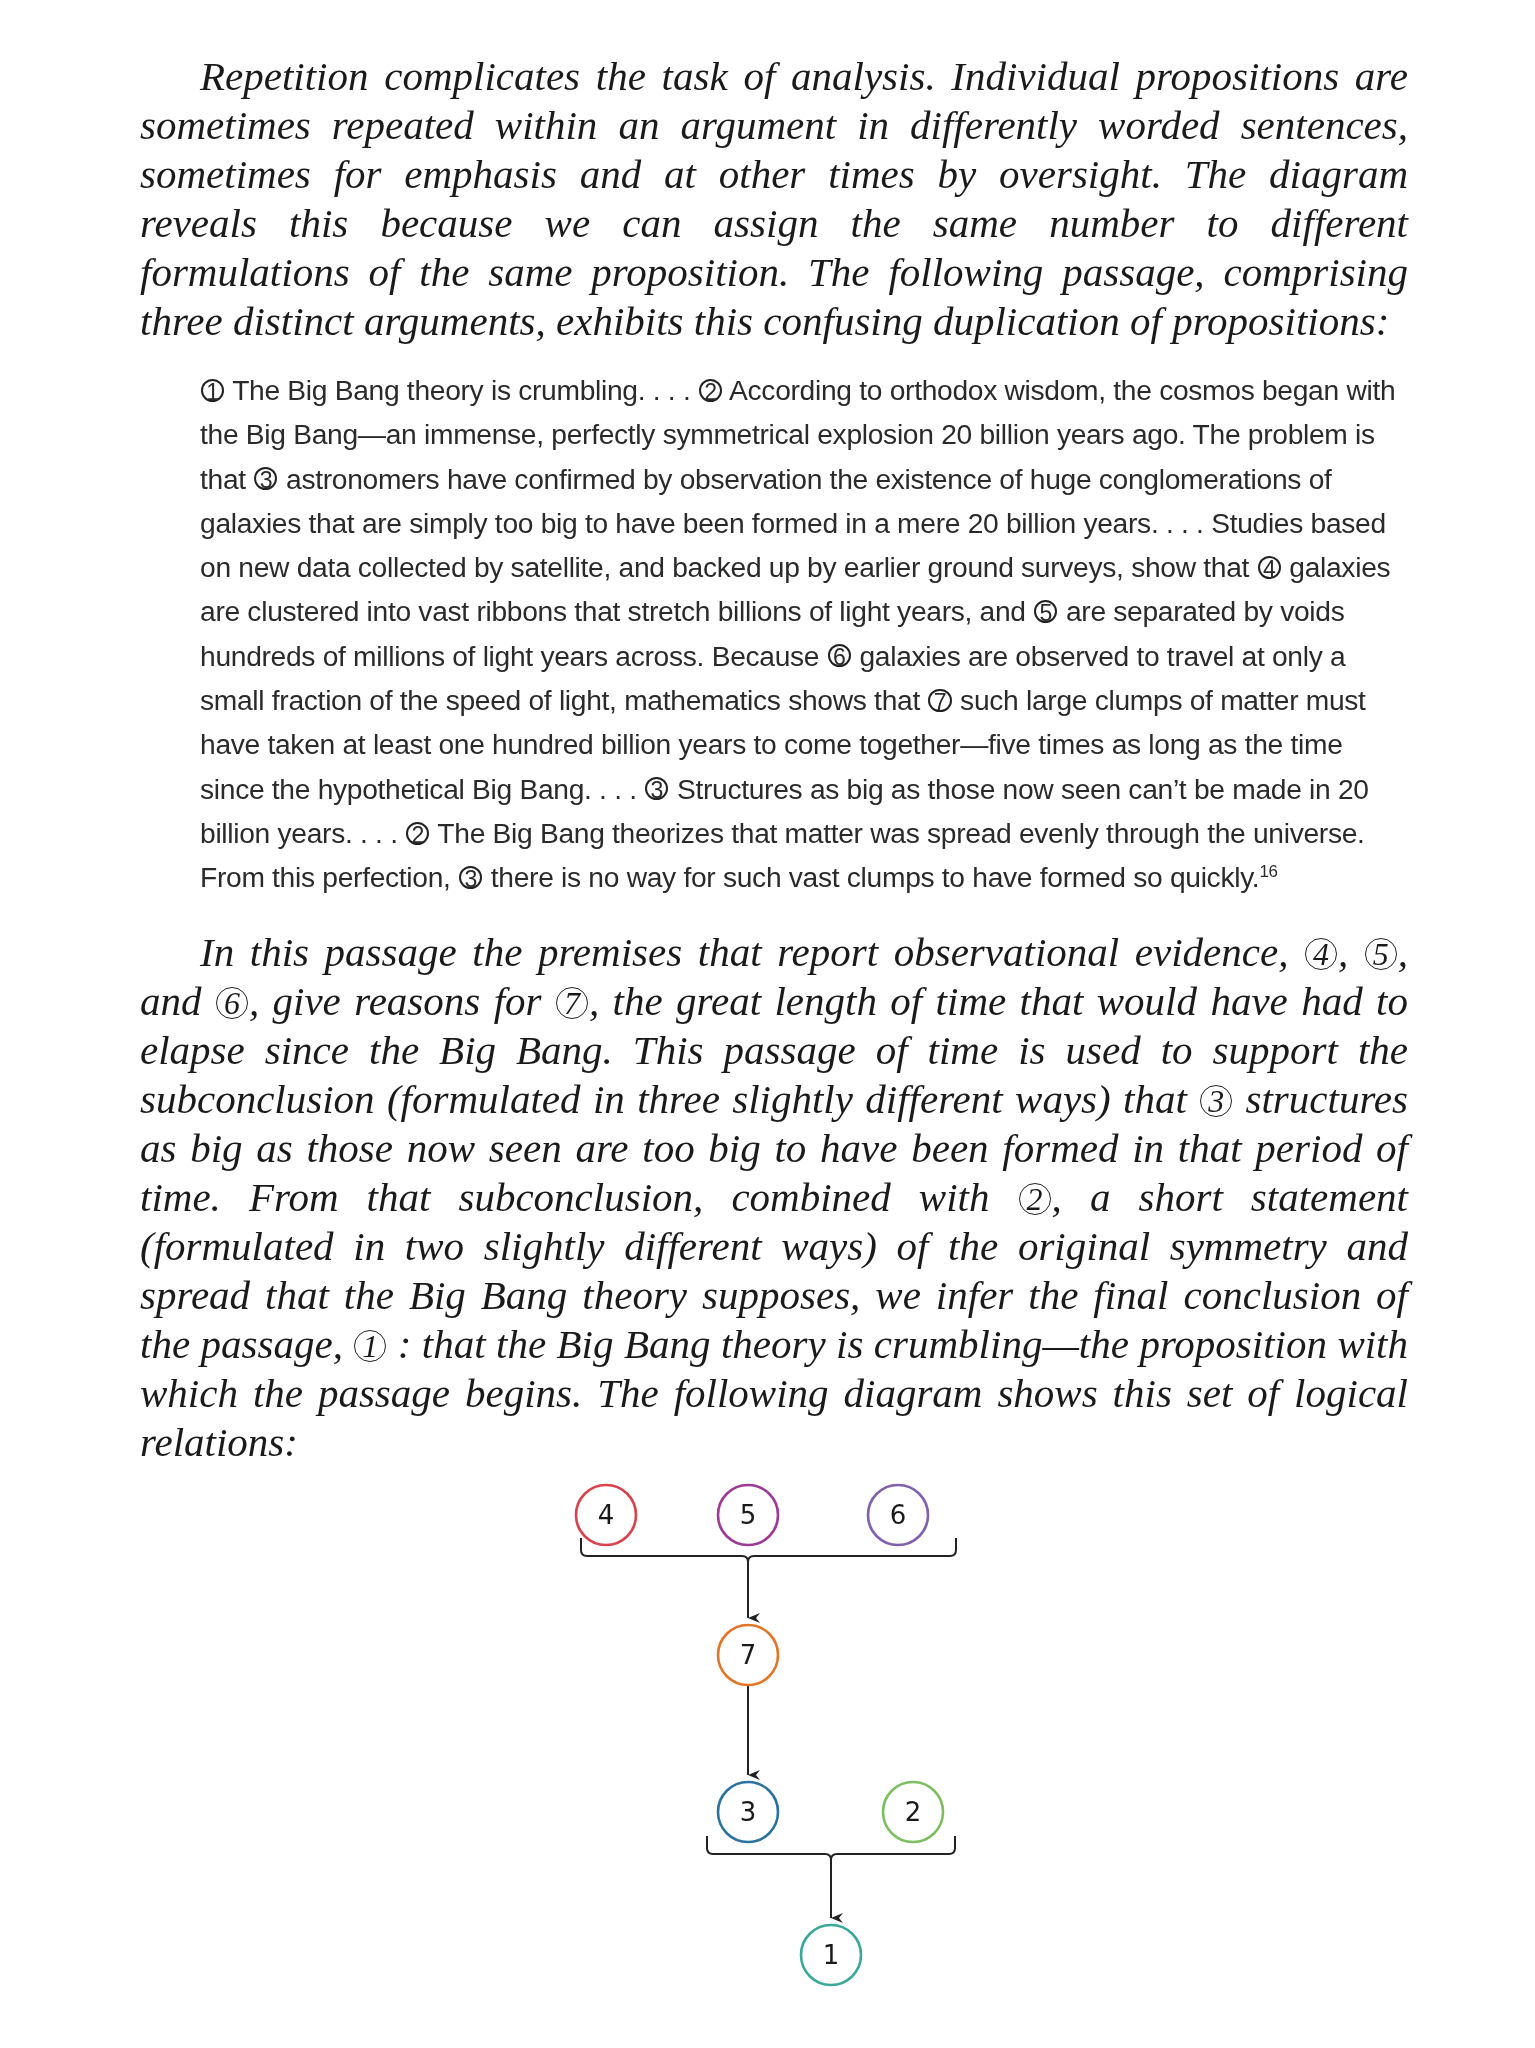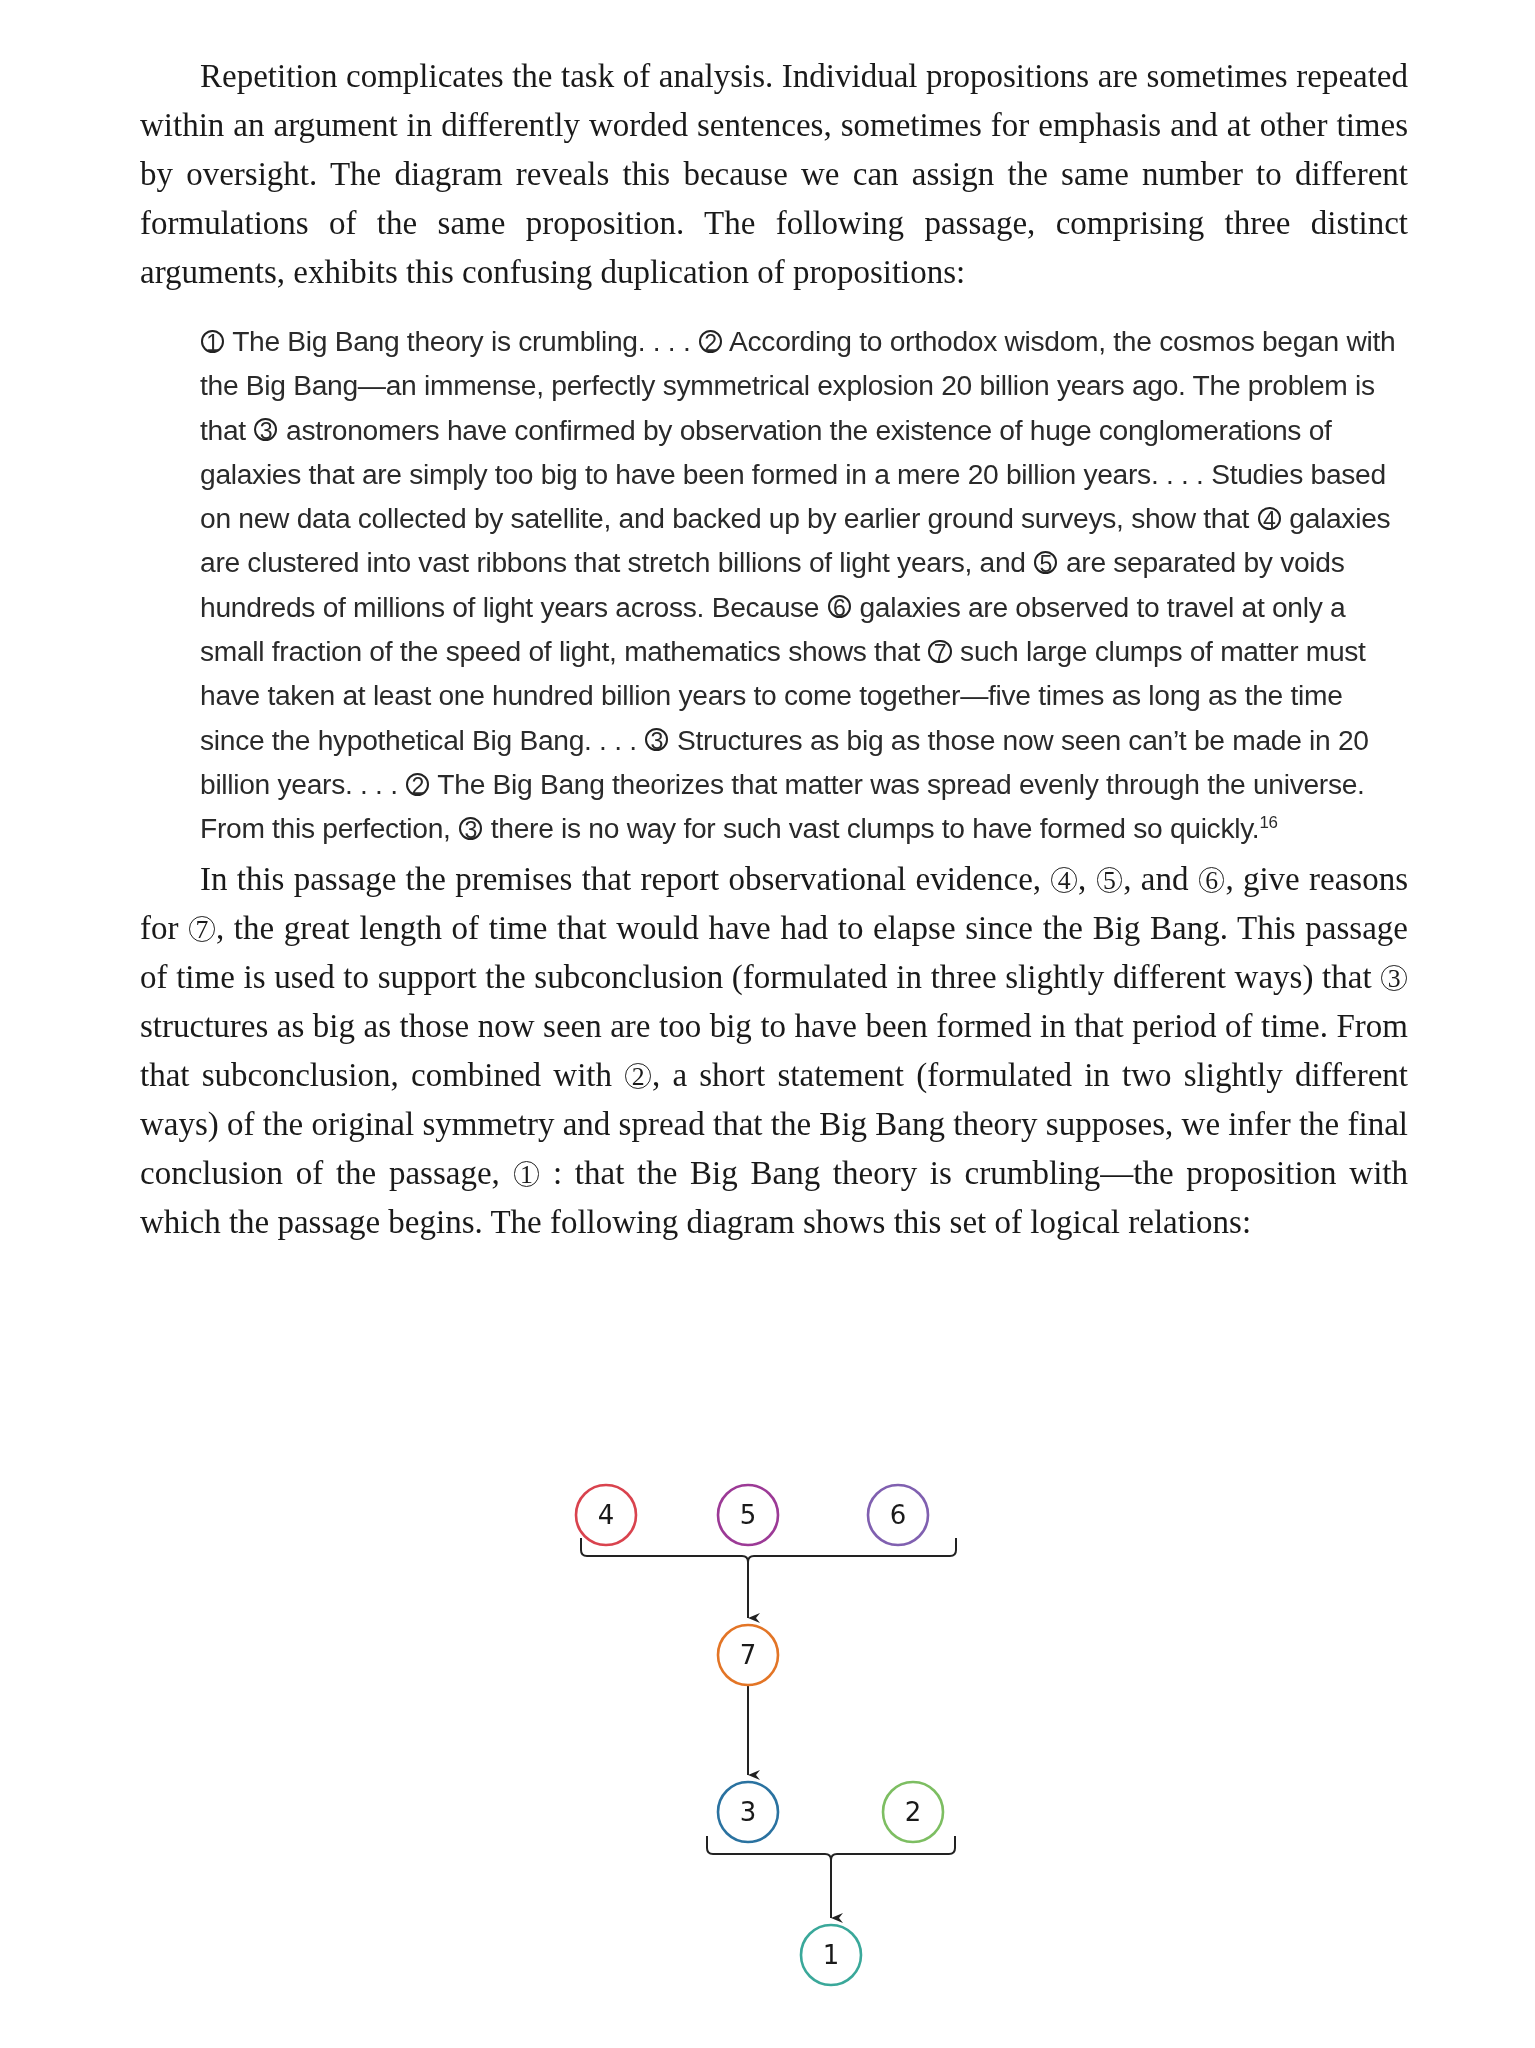--- a/index.html
+++ b/index.html
@@ -1,25 +1,25 @@
 <!DOCTYPE html>
 <html><head>
 <meta charset="utf-8">
 <style>
   html, body { margin: 0; padding: 0; background: #ffffff; }
   body { width: 1535px; height: 2048px; position: relative; overflow: hidden; color: #1a1a1a; }
   .page { position: absolute; left: 140px; top: 52px; width: 1268px; }
   .serif-para {
     font-family: "Liberation Serif", "DejaVu Serif", serif;
-    font-size: 33px; line-height: 49px; text-align: justify;
-    text-indent: 60px; margin: 0; hyphens: none;
+    font-size: 41px; line-height: 49px; text-align: justify;
+    text-indent: 60px; margin: 0; hyphens: none; font-style: italic;
   }
   .quote {
     font-family: "Liberation Sans", "DejaVu Sans", sans-serif;
-    font-size: 28.2px; line-height: 44.3px; margin: 22px 0 4px 60px;
+    font-size: 28.2px; line-height: 44.3px; margin: 22px 0 28px 60px;
     width: 1200px; color: #2a2a2a; letter-spacing: -0.3px;
   }
   .cn {
     display: inline-block; width: 1.0em; height: 1.0em; line-height: 1.0em;
     border: 2px solid #222; border-radius: 50%; text-align: center;
     font-size: 0.82em; vertical-align: 0.02em; box-sizing: border-box;
     text-indent: 0; margin: 0 1px;
   }
   .serif-para .cn { font-size: 0.78em; border-width: 1.6px; }
   sup { font-size: 0.6em; line-height: 0; }

